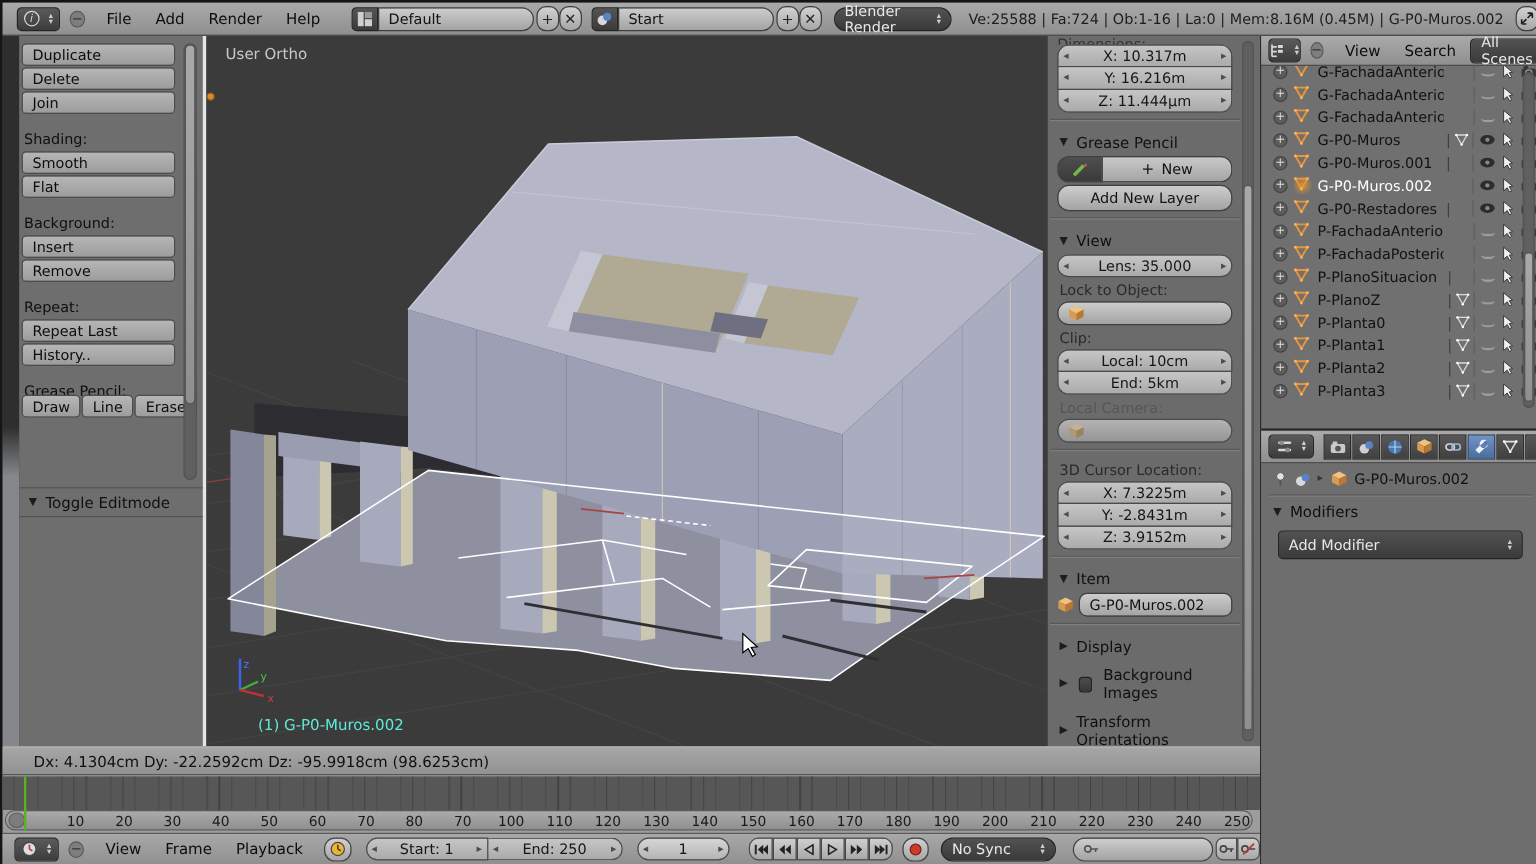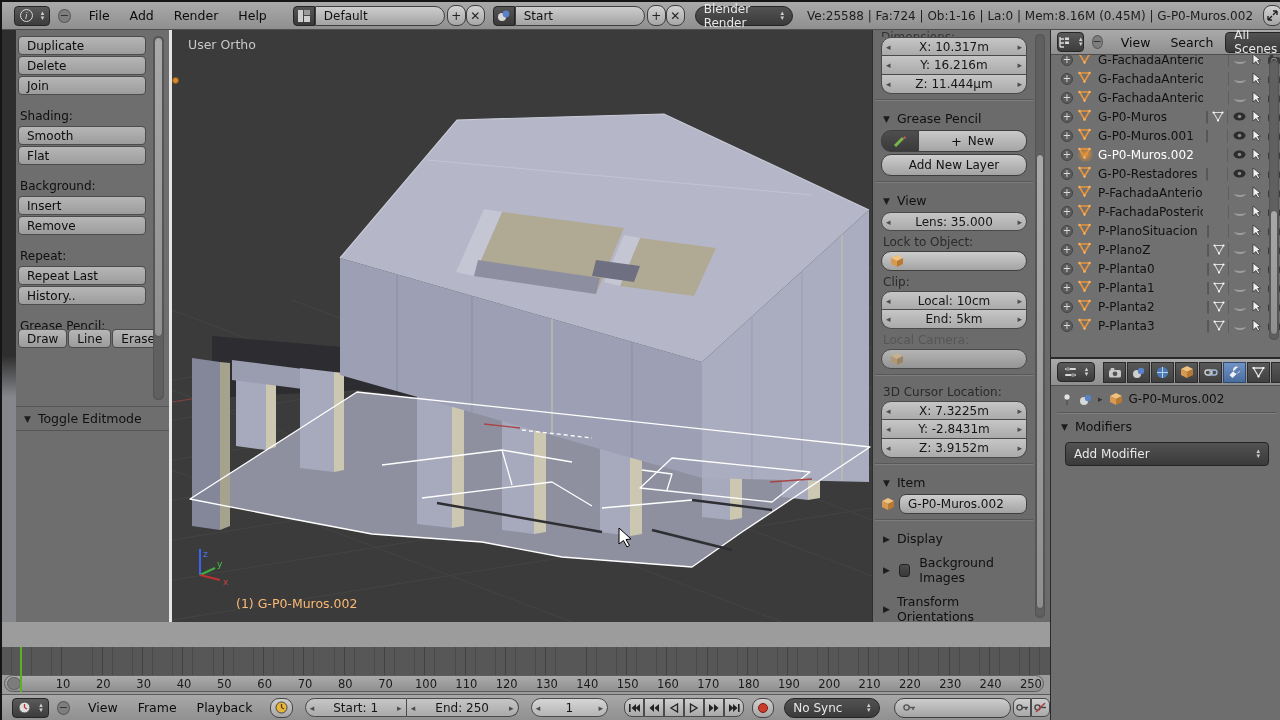--- a/index.html
+++ b/index.html
@@ -42,21 +42,21 @@
   .ts-btn{height:19px;background:linear-gradient(#b6b6b6,#9c9c9c);border:1px solid #4c4c4c;border-radius:4px;margin-bottom:1px;color:#0d0d0d;font-size:12px;display:flex;align-items:center;padding:0 8px;}
   .ts-lbl{color:#0f0f0f;font-size:12px;padding:8px 2px 3px 2px;}
   #gp-row{display:flex;align-items:flex-end;}
   #gp-row .ts-btn{flex:1;margin-right:1px;border-radius:4px;justify-content:flex-start;}
   .vscroll{position:absolute;border-radius:6px;background:#606060;box-shadow:inset 0 0 2px #3c3c3c;}
   .vthumb{position:absolute;left:1px;right:1px;border-radius:6px;background:linear-gradient(#a9a9a9,#8f8f8f);border:1px solid #555;}
   #ts-footer{position:absolute;left:0;right:0;top:376px;border-top:1px solid #555;border-bottom:1px solid #555;padding:4px 8px;}
   
   #vp{left:170px;top:28px;width:700px;height:592px;background:#3b3b3b;overflow:hidden;}
   #vp-label{position:absolute;left:16px;top:7px;color:#c9c9c9;font-size:12.5px;}
-  #obj-label{position:absolute;left:64px;top:566px;color:#fdba74;font-size:12.5px;}
+  #obj-label{position:absolute;left:43px;top:566px;color:#5eead4;font-size:12.5px;}
   #plusdot{position:absolute;left:0px;top:47px;width:7px;height:7px;border-radius:50%;background:#d88a2a;border:1px solid #8a5a16;}
   
   #npanel{left:870px;top:28px;width:178px;height:592px;background:#6b6b6b;border-left:1px solid #2f2f2f;font-size:12px;}
   #np-in{position:absolute;left:8px;top:0;width:146px;}
   .np-row{display:flex;align-items:center;gap:4px;}
   .cube{width:14px;height:14px;display:inline-block;}
   .toolbtn{height:22px;border:1px solid #3f3f3f;display:flex;align-items:center;justify-content:center;}
   .clip-top{height:7px;overflow:hidden;color:#333;font-size:12px;line-height:14px;margin-top:0;}
   .chk{width:13px;height:13px;background:linear-gradient(#4c4c4c,#383838);border:1px solid #222;border-radius:3px;margin:0 2px;}
   
@@ -1046,20 +1046,23 @@
           <span>Modifiers</span>
         </div>
       <div class="pill-dark" style="margin:4px 14px 0 14px;height:24px;justify-content:space-between;border-radius:4px;">
         <span>Add Modifier</span>
           <span class="updown">▴<br>▾</span>
       </div>
     </div>
   </div>
 
   <div id="tl" class="abs">
+    <div id="tf-bar">
+        <span>Dx: 4.1304cm   Dy: -22.2592cm   Dz: -95.9918cm (98.6253cm)</span>
+      </div>
     <div id="t-ticks">
         <div class="minor"></div>
         <div class="major"></div>
       </div>
     <div id="t-nums">
         <div id="t-capL"></div>
         <span class="tnum" style="left: 58px;">10</span>
         <span class="tnum" style="left: 98.33px;">20</span>
         <span class="tnum" style="left: 138.66px;">30</span>
         <span class="tnum" style="left: 178.99px;">40</span>

